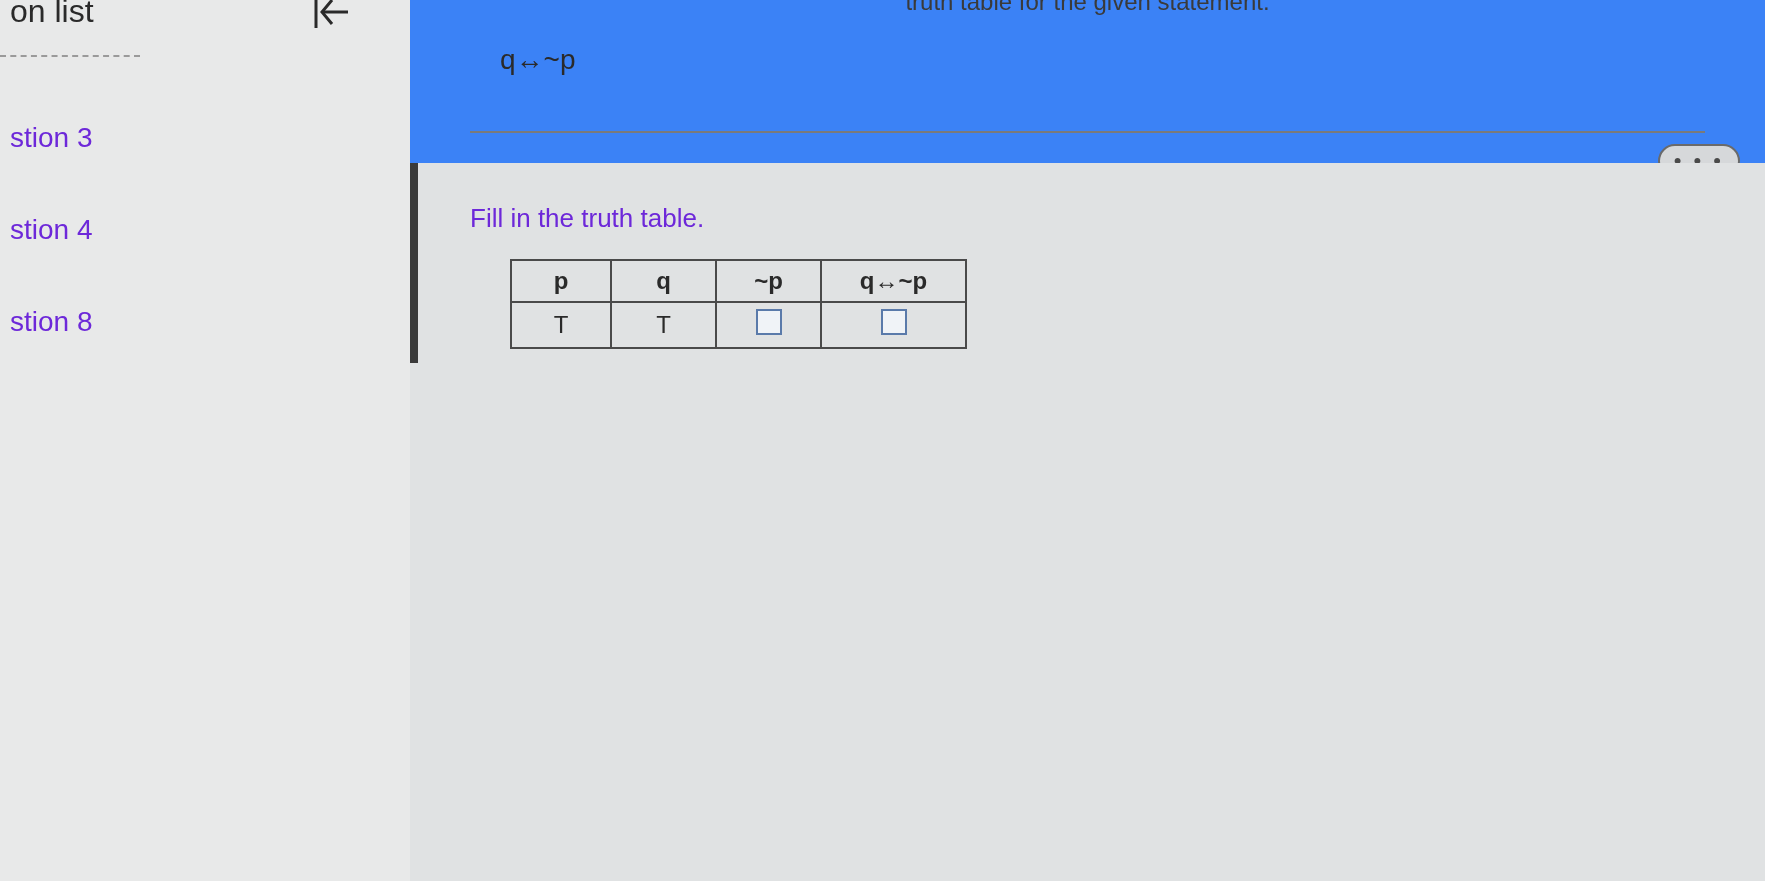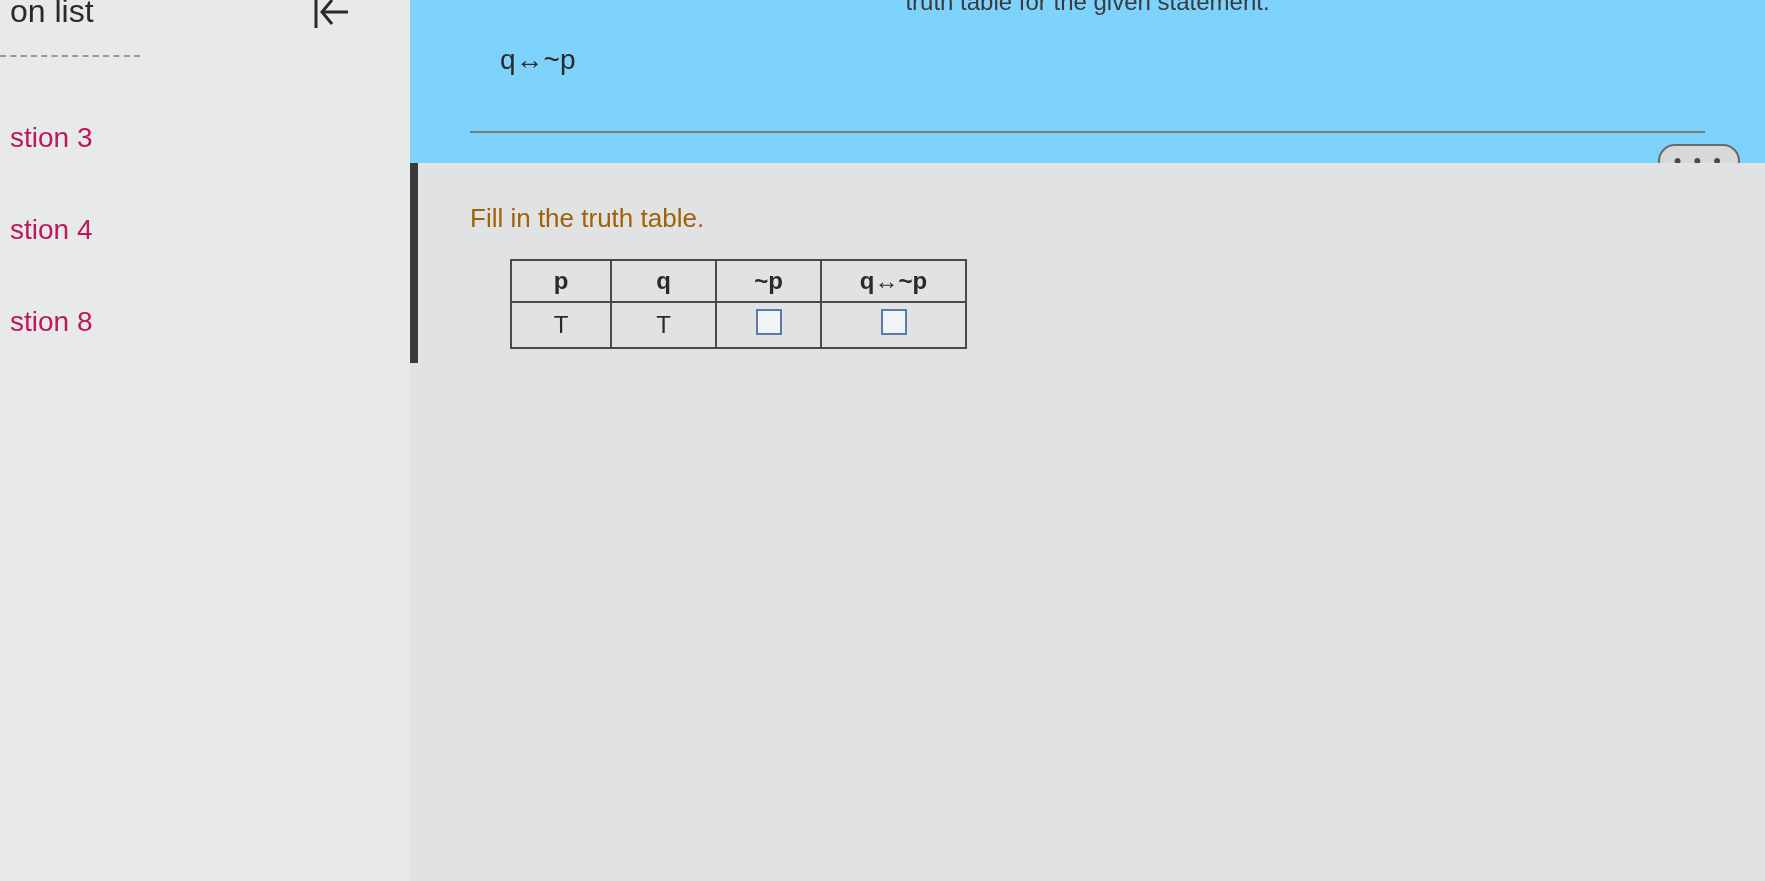--- a/index.html
+++ b/index.html
@@ -29,37 +29,37 @@
       padding: 0 10px 10px;
       margin-top: -15px;
     }
     .sidebar-divider {
       border-bottom: 2px dashed #9a9a9a;
       margin: 15px 0 35px 0;
       width: 140px;
     }
     .sidebar-item {
       font-size: 28px;
-      color: #be185d;
+      color: #6d28d9;
       padding: 30px 10px;
       cursor: pointer;
     }
     .sidebar-item.active {
       background: #e8d49a;
     }
     .main-area {
       flex: 1;
       display: flex;
       flex-direction: column;
       background: #dcdedf;
       position: relative;
     }
     .top-section {
       padding: 0 60px 30px;
-      background: #7dd3fc;
+      background: #3b82f6;
       position: relative;
     }
     .collapse-btn {
       position: absolute;
       left: -100px;
       top: -10px;
       font-size: 42px;
       color: #2a2a2a;
       cursor: pointer;
       font-weight: bold;
@@ -103,21 +103,21 @@
     .progress-bar {
       position: absolute;
       left: 0;
       top: 0;
       width: 8px;
       height: 200px;
       background: #3a3a3a;
     }
     .fill-text {
       font-size: 26px;
-      color: #a16207;
+      color: #6d28d9;
       margin-bottom: 25px;
     }
     .truth-table {
       border-collapse: collapse;
       margin-left: 40px;
     }
     .truth-table th,
     .truth-table td {
       border: 2px solid #4a4a4a;
       padding: 6px 0;

